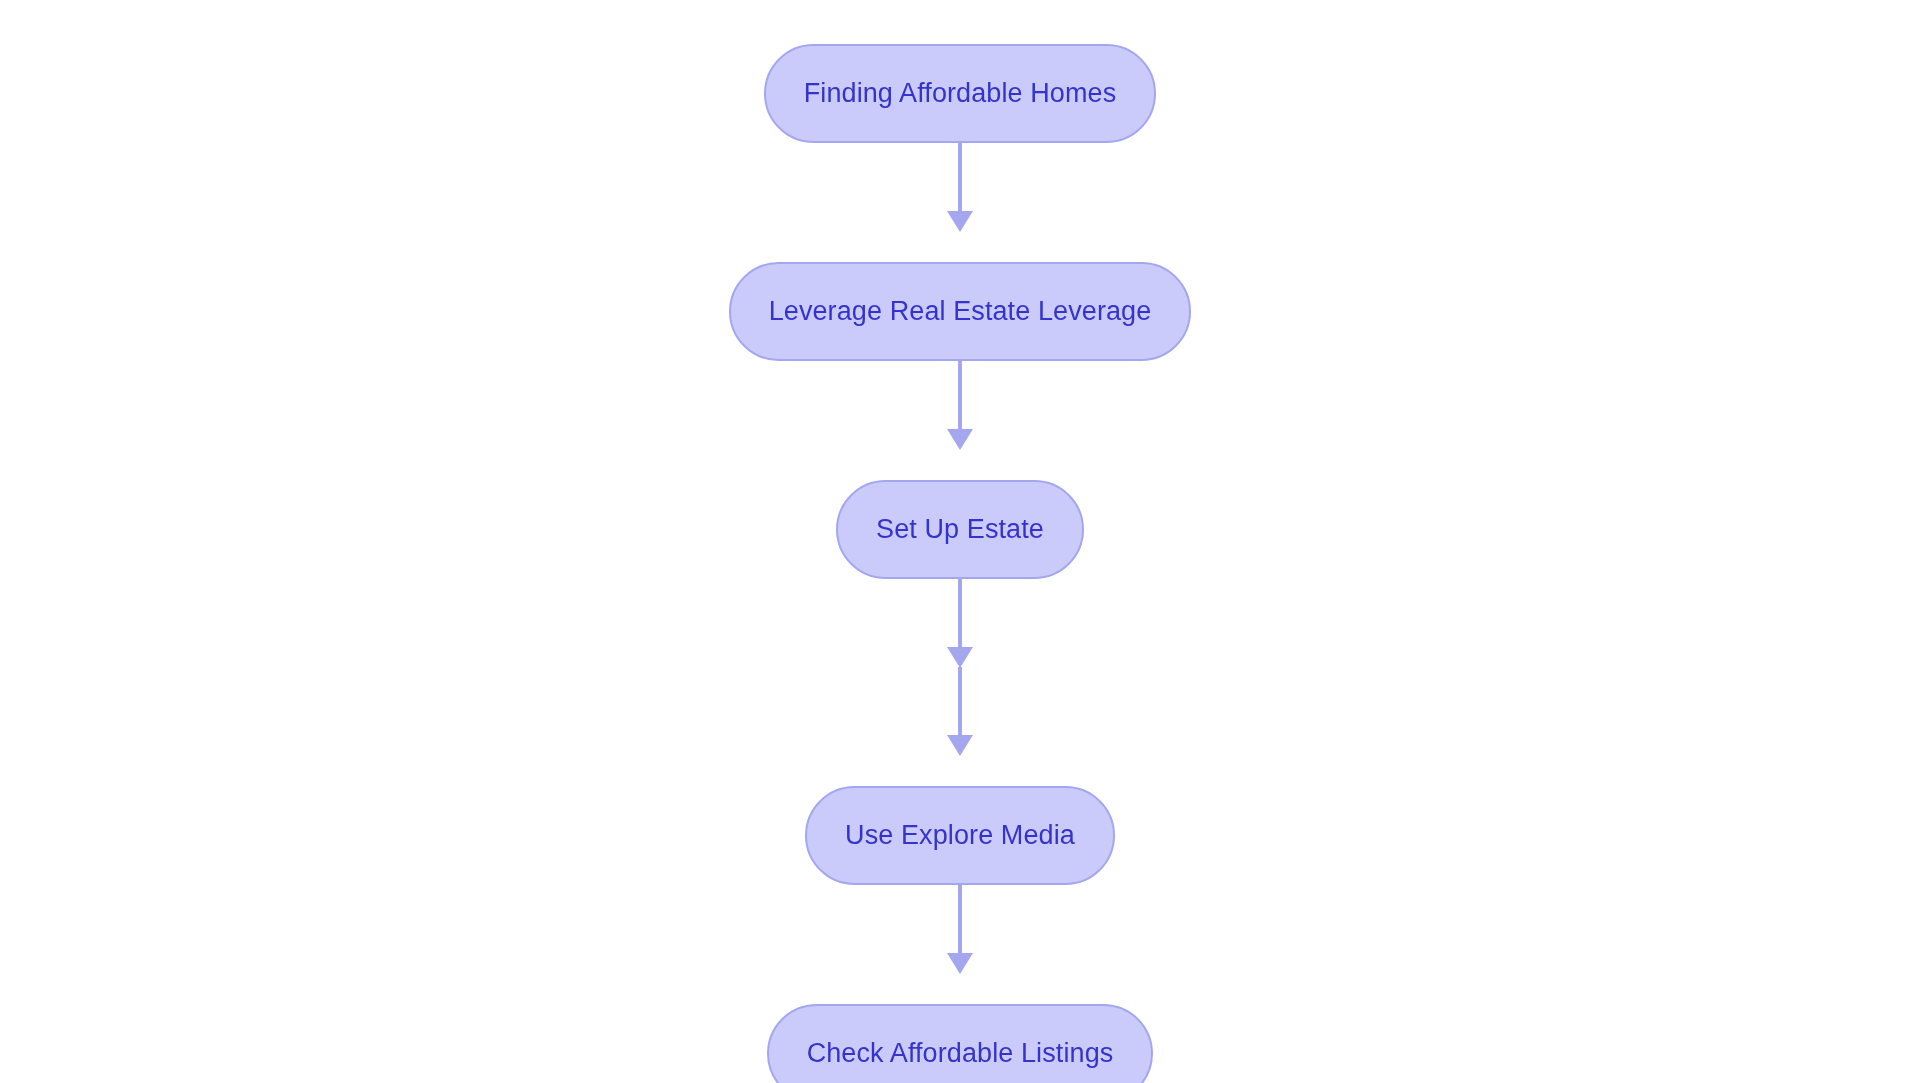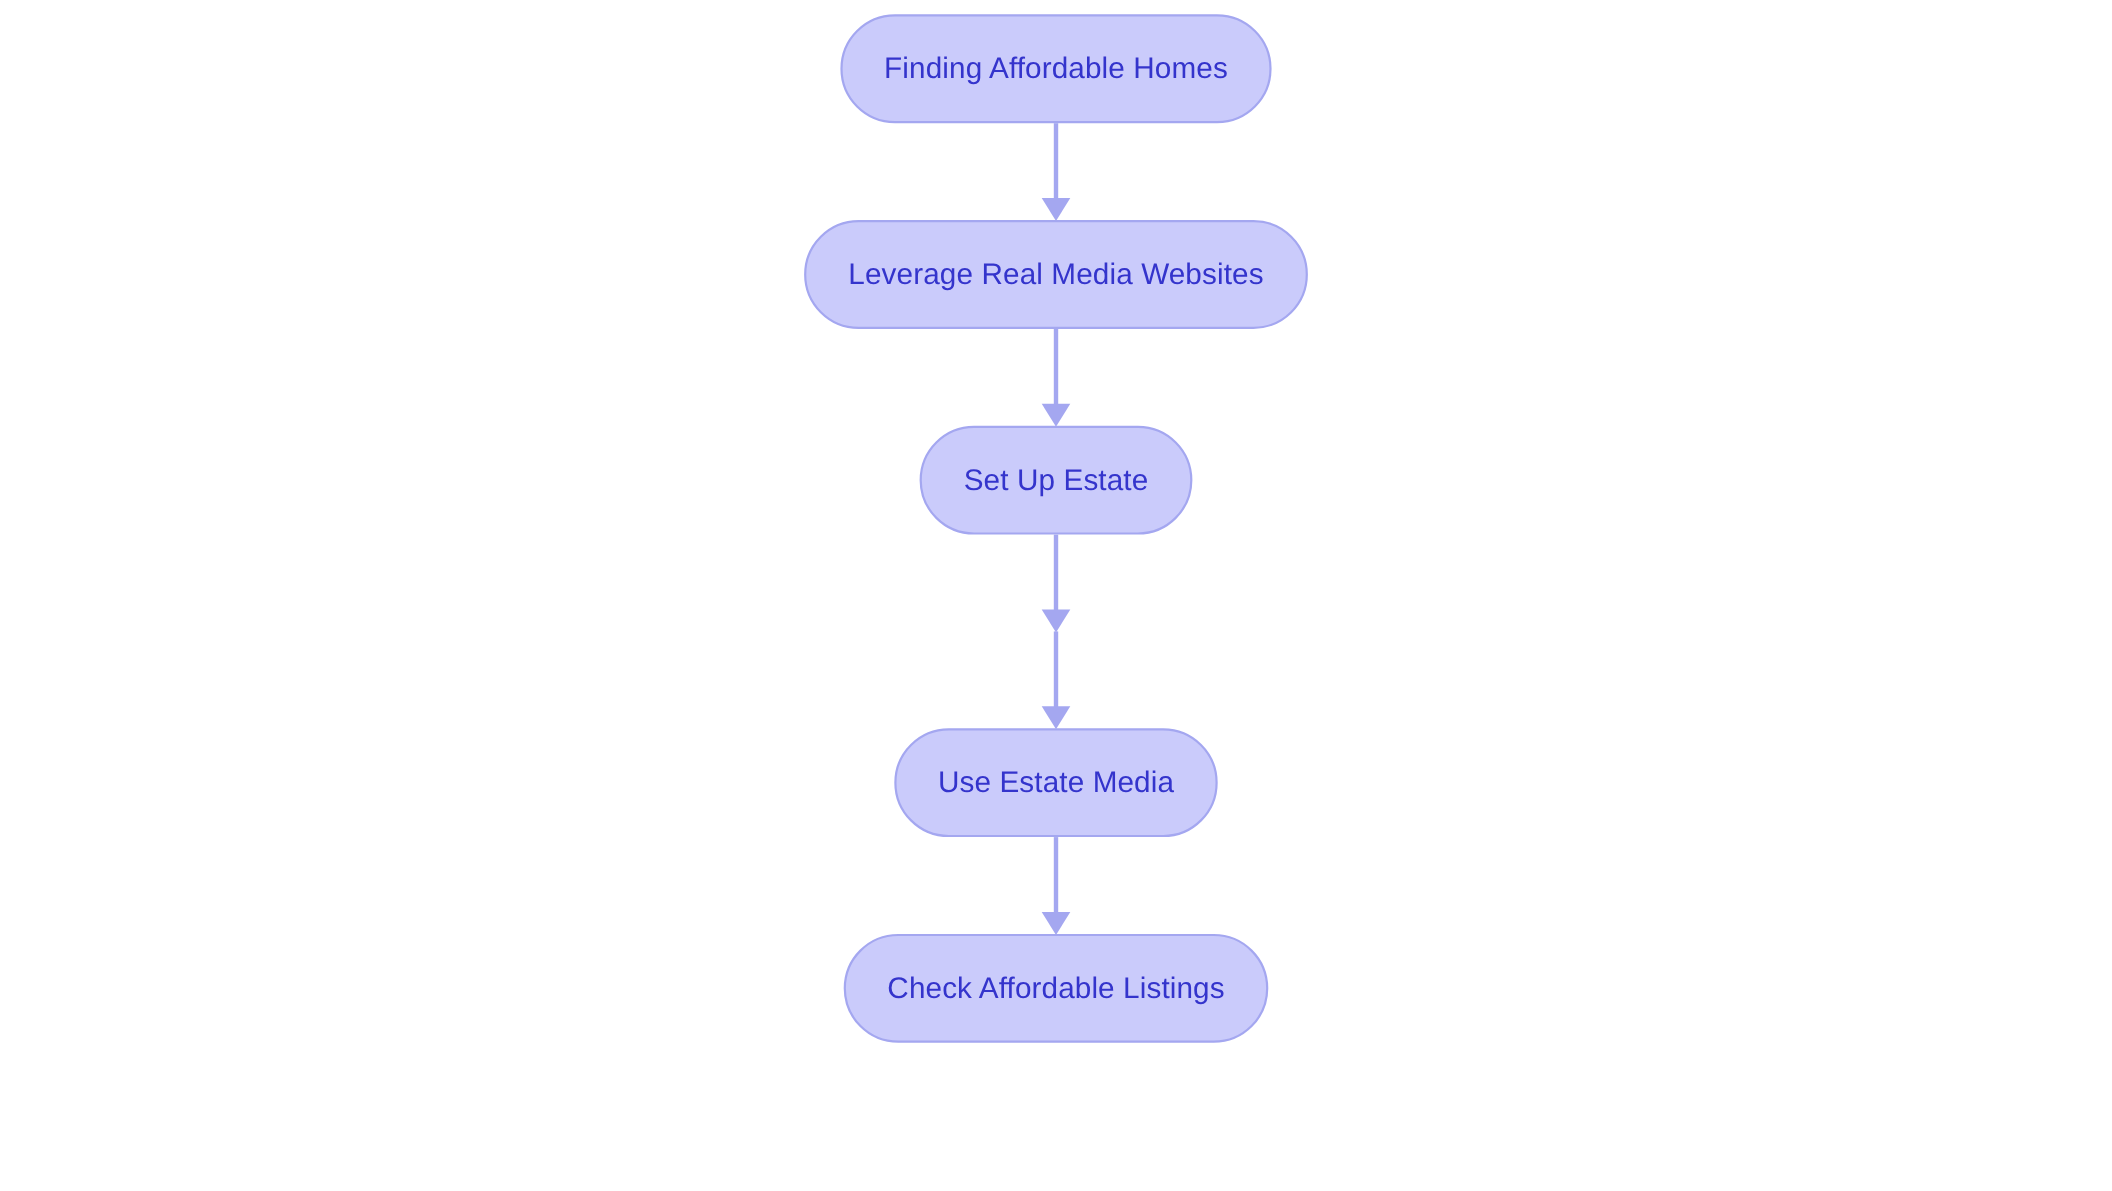--- a/index.html
+++ b/index.html
@@ -37,20 +37,21 @@
     height: 99px;
     border-radius: 52px;
     background: #cacbfb;
     border: 2px solid #a4a7f0;
     display: flex;
     align-items: center;
     justify-content: center;
     padding: 0 38px;
     position: relative;
     z-index: 2;
+    margin-top: 31px;
   }
 
   .node-label {
     color: #3434cc;
     font-size: 27px;
     font-weight: 400;
     line-height: 1;
     letter-spacing: 0.1px;
     white-space: nowrap;
   }
@@ -94,21 +95,21 @@
     <div class="node">
       <span class="node-label">Finding Affordable Homes</span>
     </div>
 
     <div class="connector">
       <div class="conn-line"></div>
       <div class="conn-head"></div>
     </div>
 
     <div class="node">
-      <span class="node-label">Leverage Real Media Websites</span>
+      <span class="node-label">Leverage Real Estate Leverage</span>
     </div>
 
     <div class="connector">
       <div class="conn-line"></div>
       <div class="conn-head"></div>
     </div>
 
     <div class="node">
       <span class="node-label">Set Up Estate</span>
     </div>
@@ -118,21 +119,21 @@
       <div class="conn-head"></div>
     </div>
 
 
     <div class="connector">
       <div class="conn-line"></div>
       <div class="conn-head"></div>
     </div>
 
     <div class="node">
-      <span class="node-label">Use Estate Media</span>
+      <span class="node-label">Use Explore Media</span>
     </div>
 
     <div class="connector">
       <div class="conn-line"></div>
       <div class="conn-head"></div>
     </div>
 
     <div class="node">
       <span class="node-label">Check Affordable Listings</span>
     </div>

